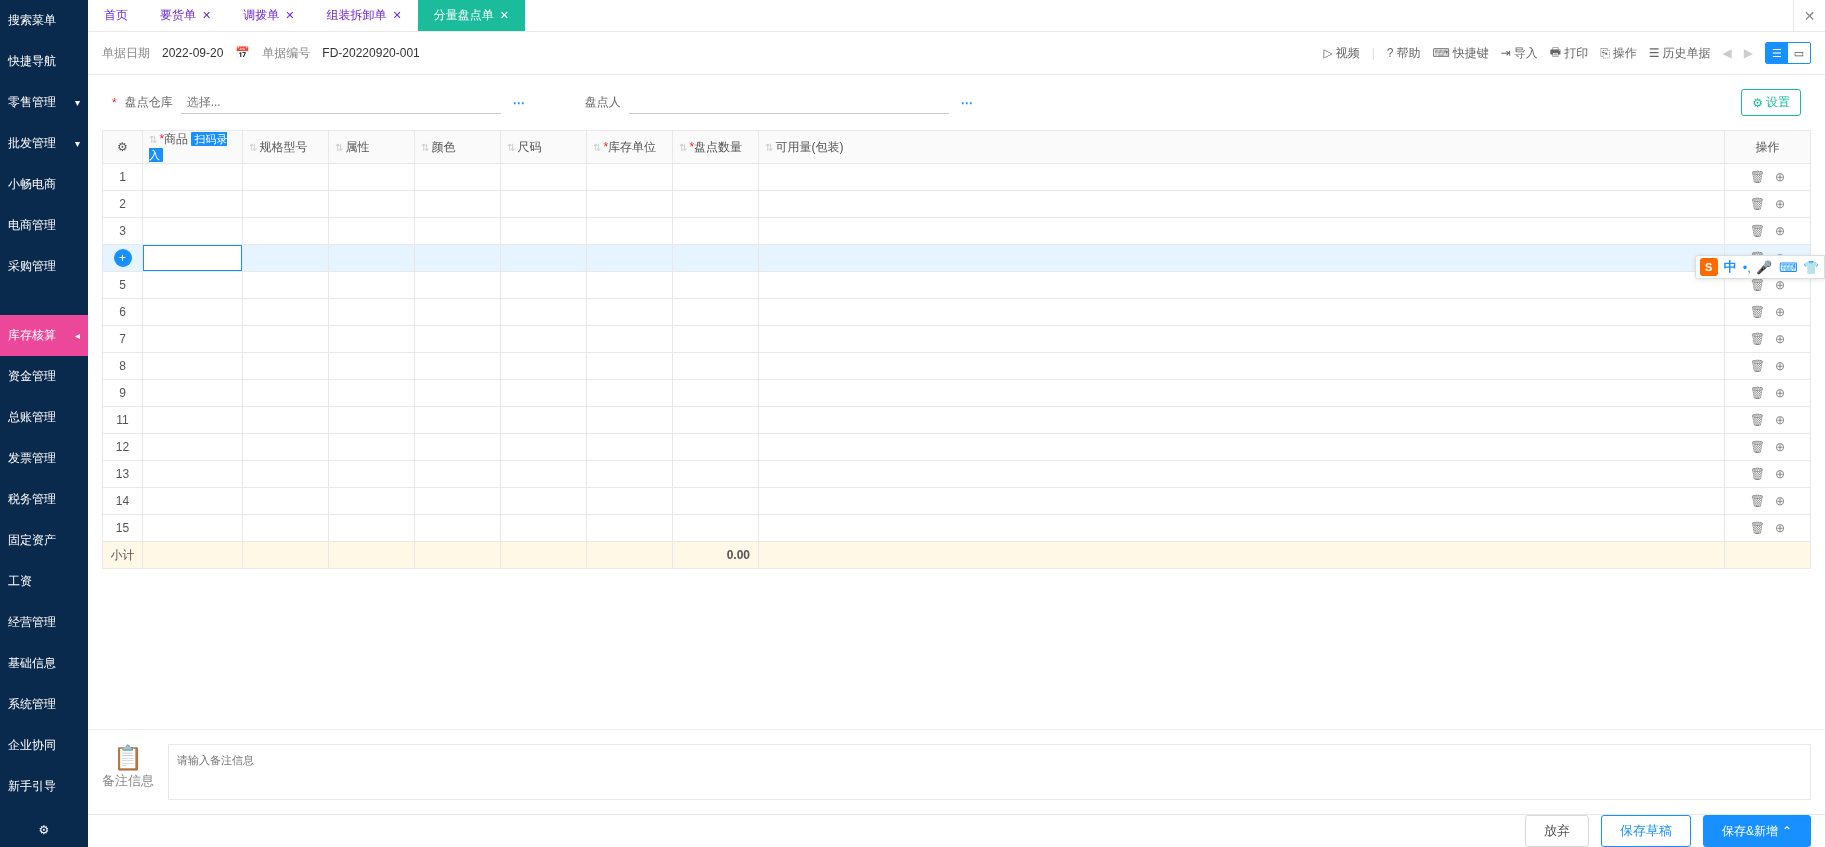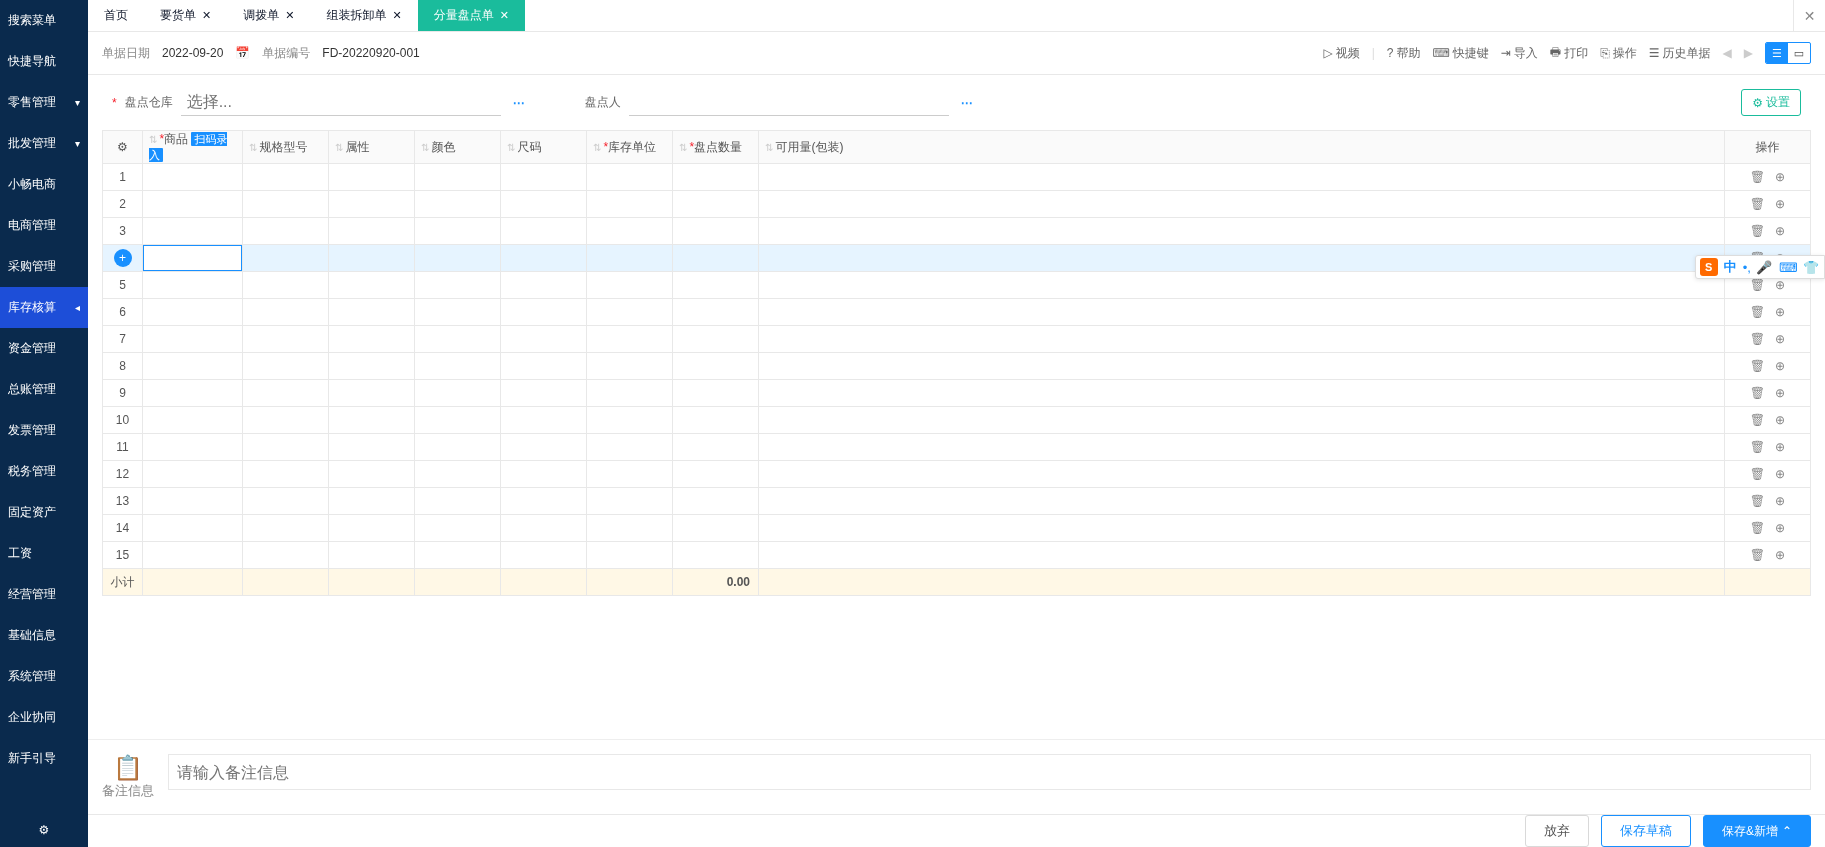--- a/index.html
+++ b/index.html
@@ -1,48 +1,48 @@
 <!DOCTYPE html>
 <html><head>
   <meta charset="utf-8">
   <style>
     * { margin: 0; padding: 0; box-sizing: border-box; font-family: "Microsoft YaHei", sans-serif; font-size: 12px; }
     body { display: flex; height: 100vh; overflow: hidden; background: #fff; }
     
     .sidebar { width: 88px; background: #0a2a4d; color: #fff; display: flex; flex-direction: column; overflow-y: auto; }
     .sidebar-item { padding: 12px 8px; cursor: pointer; display: flex; align-items: center; justify-content: space-between; font-size: 12px; }
-    .sidebar-item.active { background: #1d4ed8; }
+    .sidebar-item.active { background: #ec4899; margin-top: 28px; }
     .sidebar-item .arrow { font-size: 10px; }
     .sidebar-footer { margin-top: auto; text-align: center; padding: 10px; }
     
     .main { flex: 1; display: flex; flex-direction: column; overflow: hidden; }
     
     .tabs { display: flex; border-bottom: 1px solid #e8e8e8; height: 32px; align-items: stretch; position: relative; }
-    .tab { padding: 0 16px; display: flex; align-items: center; gap: 6px; cursor: pointer; font-size: 12px; color: #0f172a; }
+    .tab { padding: 0 16px; display: flex; align-items: center; gap: 6px; cursor: pointer; font-size: 12px; color: #6d28d9; }
     .tab.active { background: #1abc9c; color: #fff; }
     .tab .close { font-size: 11px; cursor: pointer; }
     .tabs-close-all { position: absolute; right: 0; top: 0; bottom: 0; width: 32px; display: flex; align-items: center; justify-content: center; border-left: 1px solid #e8e8e8; cursor: pointer; font-size: 14px; color: #888; }
     
     .toolbar { display: flex; align-items: center; padding: 10px 14px; gap: 12px; border-bottom: 1px solid #e8e8e8; font-size: 12px; color: #555; }
     .toolbar .label { color: #888; }
     .toolbar .value { color: #333; }
     .toolbar .date-icon { color: #1abc9c; }
     .toolbar-spacer { flex: 1; }
     .tool-link { display: flex; align-items: center; gap: 3px; cursor: pointer; color: #666; }
     .tool-link .ico { font-size: 12px; }
     .toolbar .sep { color: #ddd; }
     .view-toggle { display: flex; border: 1px solid #1890ff; border-radius: 2px; overflow: hidden; }
     .view-toggle span { width: 22px; height: 20px; display: flex; align-items: center; justify-content: center; cursor: pointer; font-size: 11px; }
     .view-toggle span.active { background: #1890ff; color: #fff; }
     
     .form-row { display: flex; padding: 14px 24px; gap: 60px; align-items: center; }
     .form-field { display: flex; align-items: center; gap: 8px; }
     .form-field .req { color: #f5222d; }
     .form-field .flabel { color: #666; }
-    .form-field input { border: none; border-bottom: 1px solid #ccc; padding: 4px 6px; width: 320px; font-size: 16px; }
+    .form-field input { border: none; border-bottom: 1px solid #ccc; padding: 4px 6px; width: 320px; font-size: 12px; }
     .form-field .more { color: #1890ff; cursor: pointer; margin-left: 4px; font-weight: bold; }
     .settings-btn { margin-left: auto; border: 1px solid #1abc9c; color: #1abc9c; padding: 4px 10px; border-radius: 3px; cursor: pointer; display: flex; align-items: center; gap: 3px; }
     
     .table-wrap { flex: 1; overflow: auto; padding: 0 14px; }
     table { width: 100%; border-collapse: collapse; }
     th, td { border: 1px solid #e8e8e8; padding: 0; height: 27px; font-size: 12px; }
     th { background: #fafafa; font-weight: normal; color: #555; text-align: left; padding: 0 6px; position: relative; }
     th .sort { color: #ccc; margin-right: 2px; font-size: 10px; display:inline-block; line-height:1; }
     th .req { color: #f5222d; }
     td { color: #555; }
@@ -64,21 +64,21 @@
     .scan-tag { background: #1890ff; color: #fff; padding: 1px 3px; font-size: 11px; border-radius: 1px; }
     .op-icons { display: flex; gap: 10px; justify-content: center; color: #888; }
     .op-icons span { cursor: pointer; }
     tr.subtotal td { background: #fff8e6; }
     tr.subtotal .qty-cell { text-align: right; padding-right: 8px; font-weight: bold; }
     
     .remark-area { display: flex; align-items: flex-start; padding: 14px; gap: 14px; border-top: 1px solid #eee; }
     .remark-icon { text-align: center; color: #1abc9c; }
     .remark-icon .ri { font-size: 24px; display: block; }
     .remark-icon .rl { font-size: 13px; color: #888; }
-    .remark-area textarea { flex: 1; border: 1px solid #e8e8e8; padding: 8px; height: 36px; resize: none; font-size: 16px; }
+    .remark-area textarea { flex: 1; border: 1px solid #e8e8e8; padding: 8px; height: 56px; resize: none; font-size: 11px; }
     
     .footer { display: flex; justify-content: flex-end; gap: 12px; padding: 0 14px; border-top: 1px solid #e8e8e8; }
     .btn { padding: 6px 18px; border: 1px solid #d9d9d9; background: #fff; border-radius: 3px; cursor: pointer; font-size: 13px; color: #555; }
     .btn.primary-outline { border-color: #1890ff; color: #1890ff; }
     .btn.primary { background: #1890ff; border-color: #1890ff; color: #fff; display: flex; align-items: center; gap: 4px; }
     
     .ime-bar { position: fixed; right: 0; top: 255px; display: flex; align-items: center; background: #fff; border: 1px solid #ddd; border-radius: 3px 0 0 3px; padding: 2px 4px; gap: 6px; box-shadow: 0 1px 4px rgba(0,0,0,0.1); }
     .ime-bar .sogou { background: #ff6a00; color: #fff; width: 18px; height: 18px; display: flex; align-items: center; justify-content: center; border-radius: 3px; font-weight: bold; font-size: 11px; }
     .ime-bar .cn { color: #1890ff; font-weight: bold; }
     .ime-bar span { font-size: 13px; color: #1890ff; }
@@ -407,37 +407,20 @@
             <td></td>
             <td></td>
             <td class="col-op">
               <div class="op-icons">
                 <span>🗑</span>
                 <span>⊕</span>
               </div>
             </td>
           </tr>
           <tr>
-            <td class="col-idx">10</td>
-            <td></td>
-            <td></td>
-            <td></td>
-            <td></td>
-            <td></td>
-            <td></td>
-            <td></td>
-            <td></td>
-            <td class="col-op">
-              <div class="op-icons">
-                <span>🗑</span>
-                <span>⊕</span>
-              </div>
-            </td>
-          </tr>
-          <tr>
             <td class="col-idx">11</td>
             <td></td>
             <td></td>
             <td></td>
             <td></td>
             <td></td>
             <td></td>
             <td></td>
             <td></td>
             <td class="col-op">

